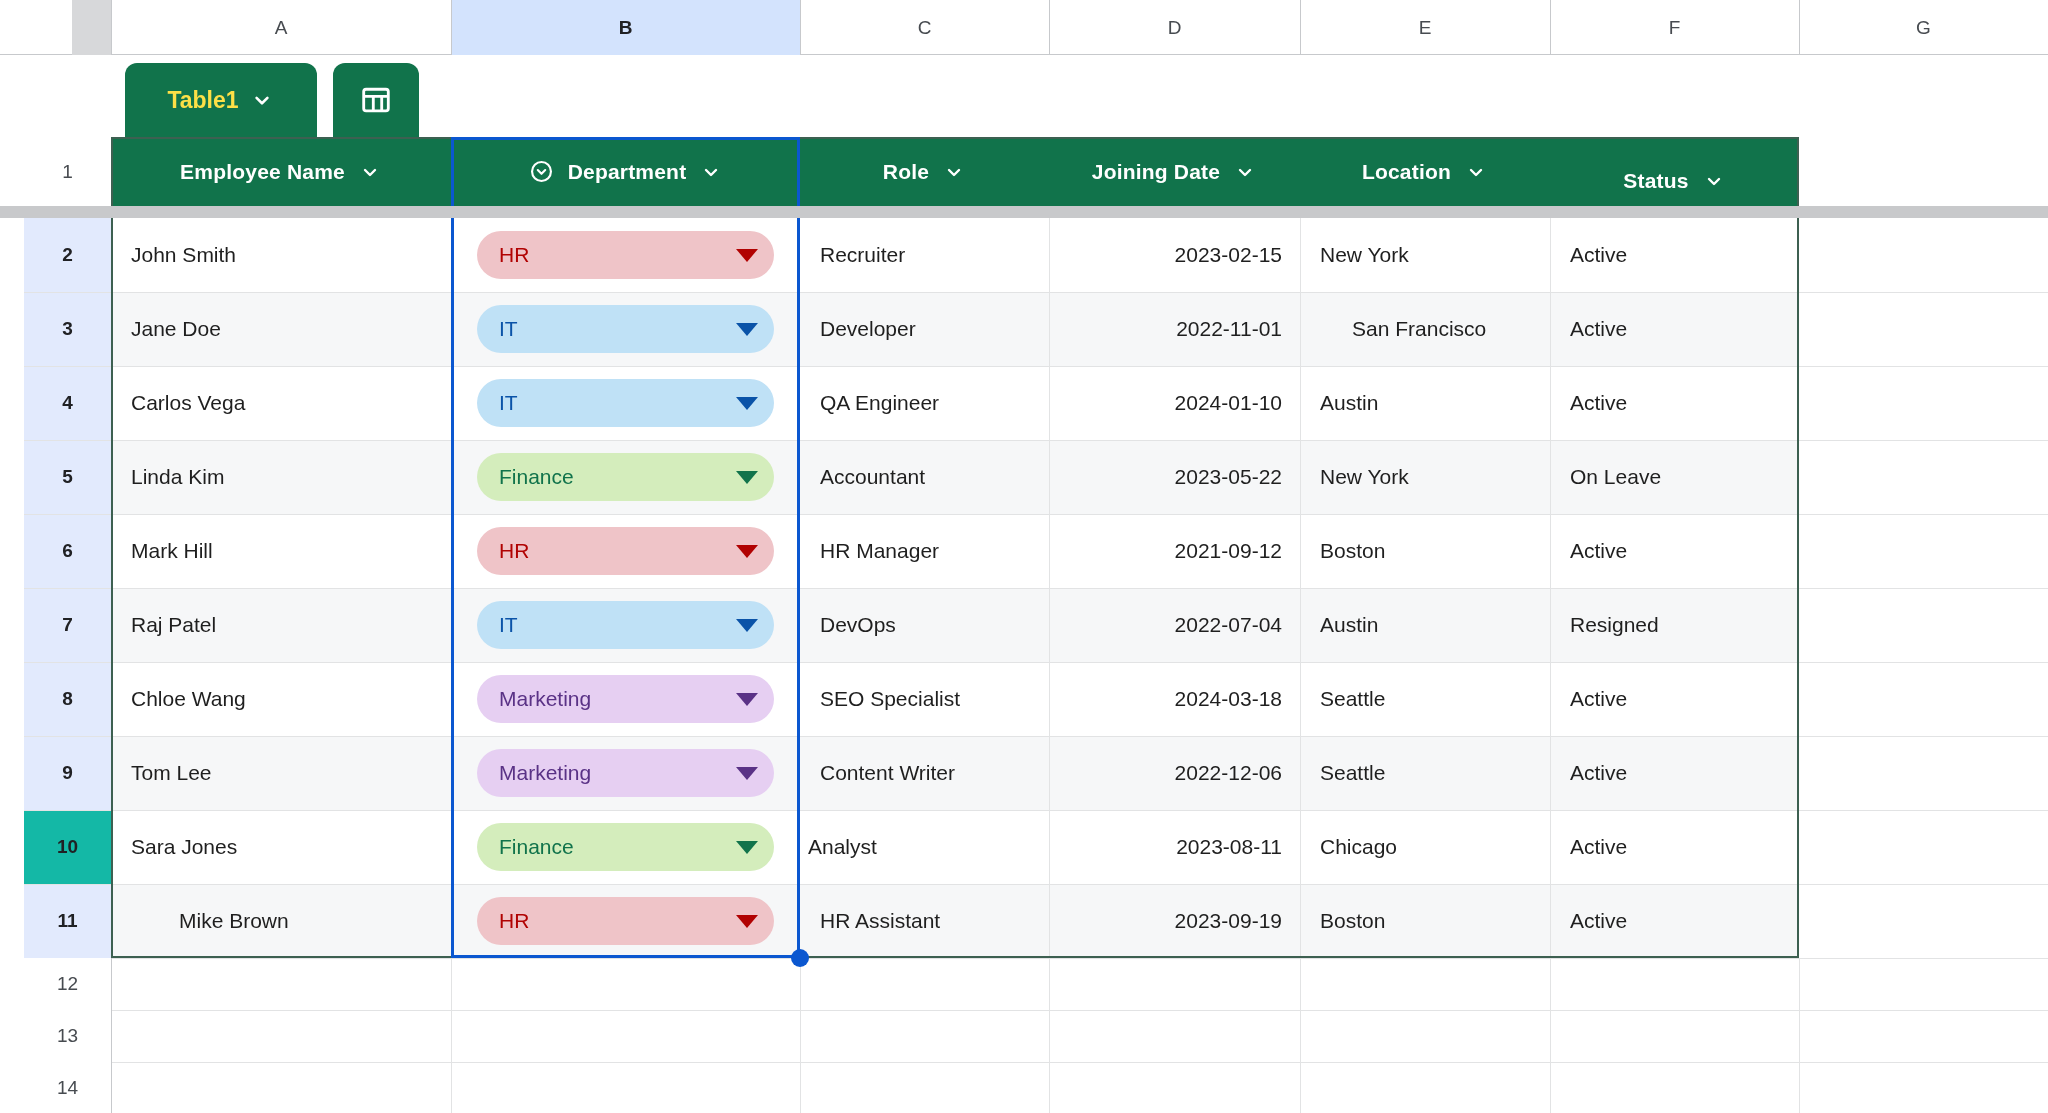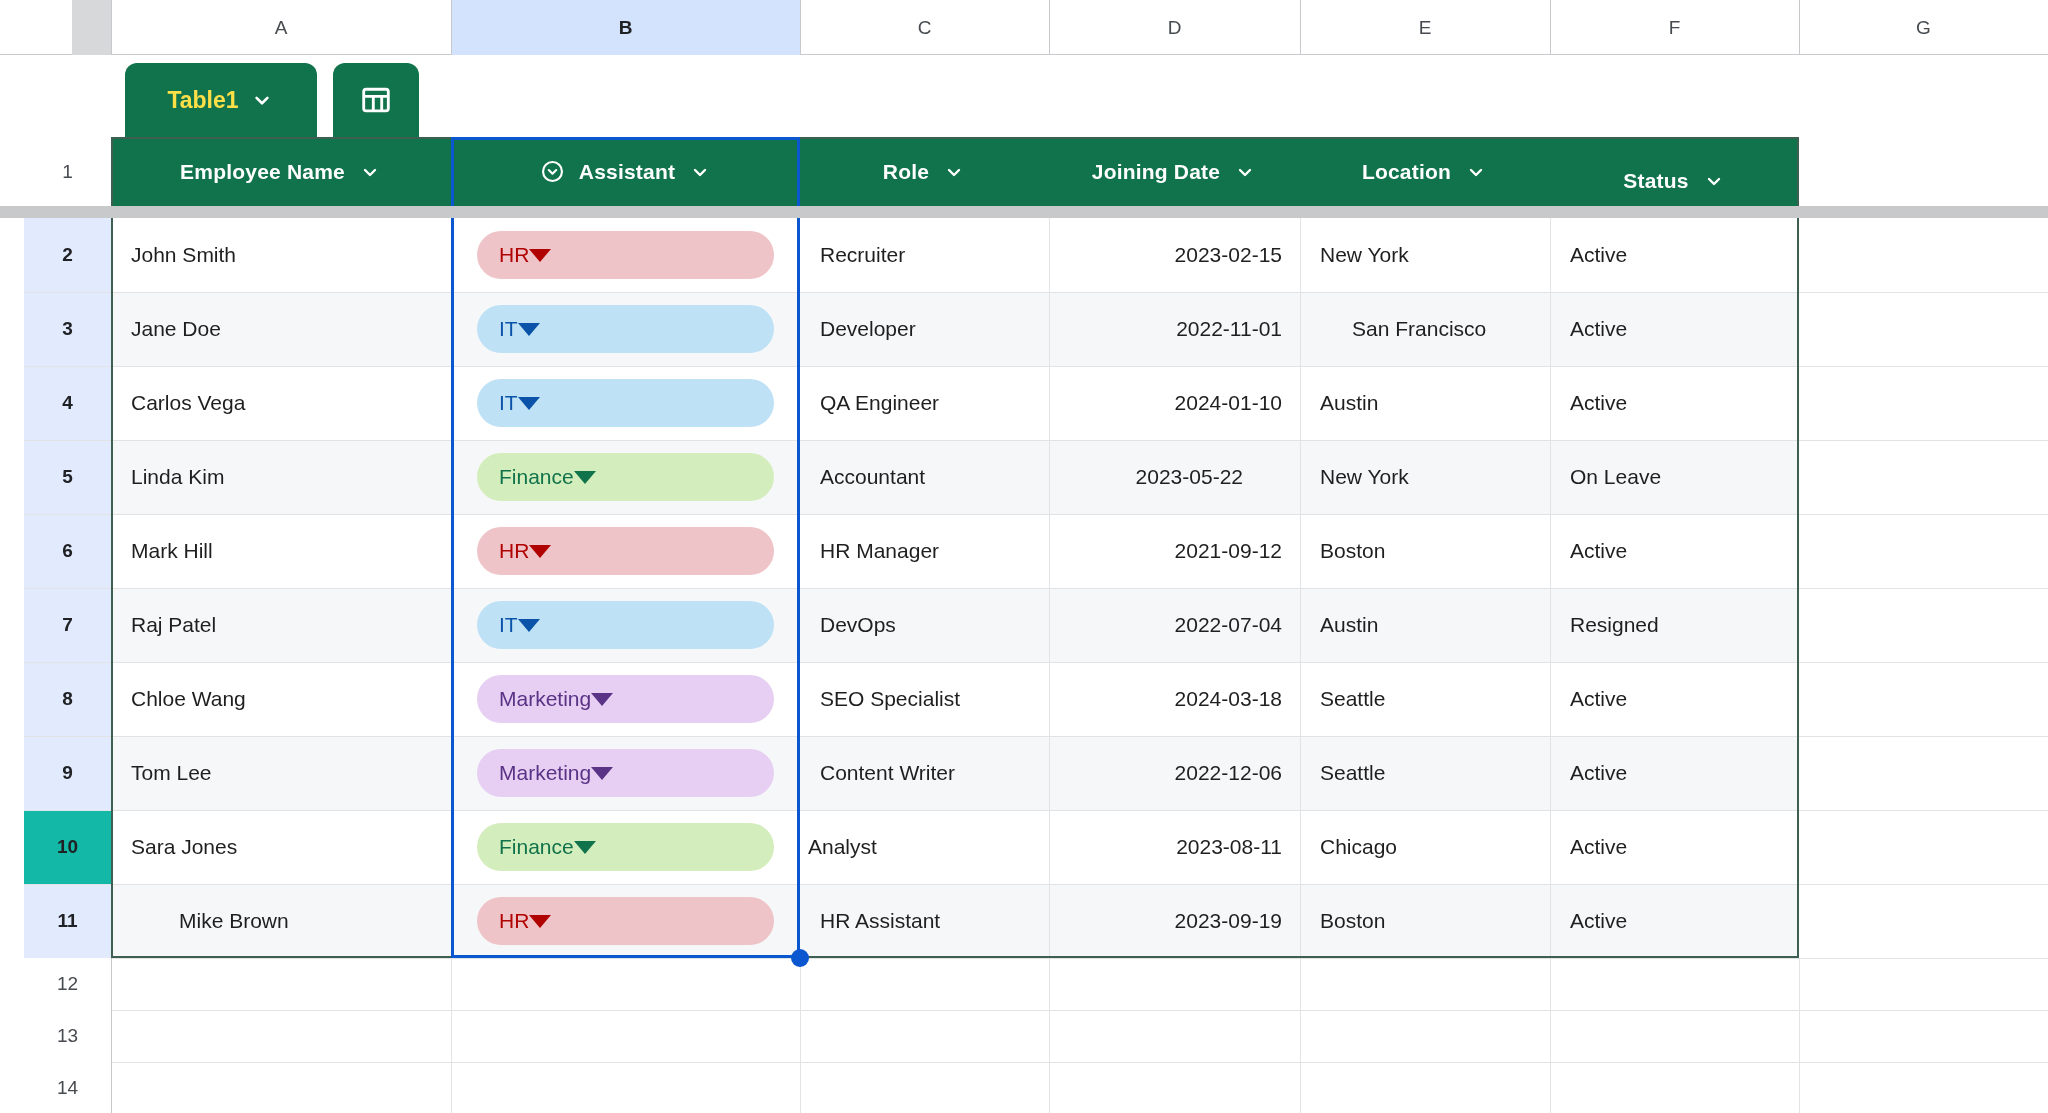--- a/index.html
+++ b/index.html
@@ -14,21 +14,21 @@
   .rownum{position:absolute;display:flex;align-items:center;justify-content:center;
      font-size:19px;box-sizing:border-box;}
   .rownum.sel{font-weight:700;color:#202124;}
   .rownum.norm{color:#474B50;}
   .letter{position:absolute;display:flex;align-items:center;justify-content:center;
      font-size:19px;color:#474B50;}
   .letter.sel{font-weight:700;color:#202124;}
   .hcell{position:absolute;display:flex;align-items:center;justify-content:center;
      gap:13px;color:#fff;font-weight:700;font-size:21px;letter-spacing:.2px;}
   .chip{position:absolute;left:26px;right:26px;top:13px;height:48px;border-radius:26px;
-     display:flex;align-items:center;
+     display:flex;align-items:center;justify-content:space-between;
      padding:0 16px 0 22px;font-size:21px;box-sizing:border-box;}
   .tri{width:0;height:0;border-left:11px solid transparent;border-right:11px solid transparent;
      border-top:13px solid;}
   .icon{display:flex;align-items:center;justify-content:center;}
 </style>
 </head>
 <body>
 
 <div id="sheet">
     <div style="position: absolute; left: 0px; top: 218px; width: 2048px; height: 74px;">
@@ -78,21 +78,21 @@
       <div style="position: absolute; left: 111px; top: 0px; width: 1688px; height: 100%; background: rgb(246, 247, 248);"></div>
       <div class="rownum sel" style="left: 24px; top: 0px; height: 100%; width: 87px; background: rgb(226, 234, 253);">5</div>
       <div class="c left" style="left: 111px; width: 340px;">Linda Kim</div>
       <div class="c" style="left: 451px; width: 349px;">
         <div class="chip" style="background: rgb(212, 237, 188);">
           <div style="color: rgb(17, 115, 75);">Finance</div>
           <div class="tri" style="border-top-color: rgb(17, 115, 75);"></div>
         </div>
       </div>
       <div class="c left" style="left: 800px; width: 249px;">Accountant</div>
-      <div class="c right" style="left: 1010px; width: 251px; padding-left: 20px;">2023-05-22</div>
+      <div class="c right" style="left: 1049px; width: 251px; padding-left: 20px;">2023-05-22</div>
       <div class="c left" style="left: 1300px; width: 250px;">New York</div>
       <div class="c left" style="left: 1550px; width: 249px;">On Leave</div>
     </div>
     <div style="position: absolute; left: 0px; top: 514px; width: 2048px; height: 74px;">
       <div class="rownum sel" style="left: 24px; top: 0px; height: 100%; width: 87px; background: rgb(226, 234, 253);">6</div>
       <div class="c left" style="left: 111px; width: 340px;">Mark Hill</div>
       <div class="c" style="left: 451px; width: 349px;">
         <div class="chip" style="background: rgb(239, 196, 200);">
           <div style="color: rgb(177, 2, 2);">HR</div>
           <div class="tri" style="border-top-color: rgb(177, 2, 2);"></div>
@@ -224,21 +224,21 @@
         </svg>
       </div>
     </div>
     <div class="hcell" style="left: 451px; top: 137px; width: 349px; height: 69px;">
       <div class="icon">
         <svg width="27" height="27" viewBox="0 0 24 24" fill="none">
           <circle cx="12" cy="12" r="8.4" stroke="#fff" stroke-width="1.9"></circle>
           <path d="M8.7 10.7l3.3 3.3 3.3-3.3" stroke="#fff" stroke-width="1.9" fill="none" stroke-linecap="round" stroke-linejoin="round"></path>
         </svg>
       </div>
-      <div>Assistant</div>
+      <div>Department</div>
       <div class="icon">
         <svg width="24" height="24" viewBox="0 0 24 24" fill="none">
           <path d="M7 10l5 5 5-5" stroke="#fff" stroke-width="2.4" fill="none" stroke-linecap="round" stroke-linejoin="round"></path>
         </svg>
       </div>
     </div>
     <div class="hcell" style="left: 800px; top: 137px; width: 249px; height: 69px;">
       <div>Role</div>
       <div class="icon">
         <svg width="24" height="24" viewBox="0 0 24 24" fill="none">

